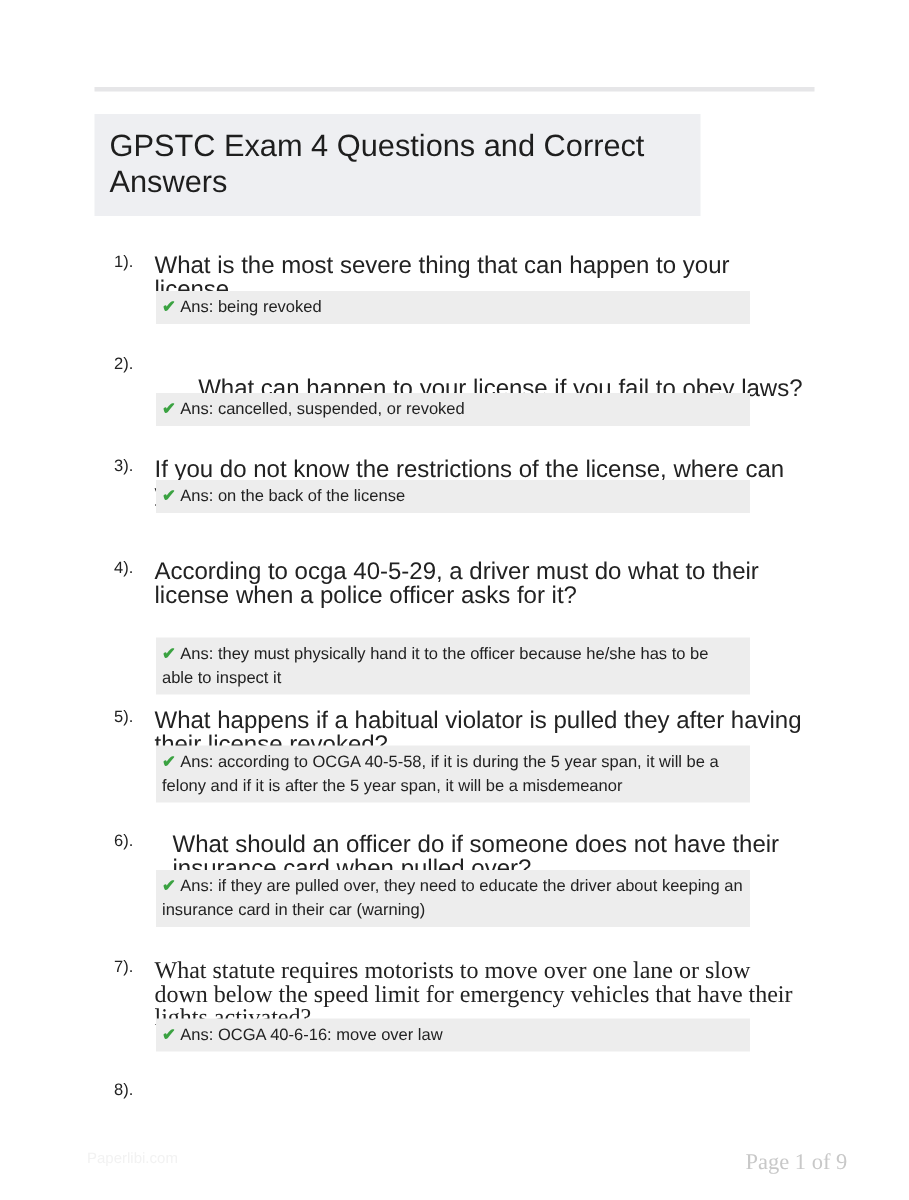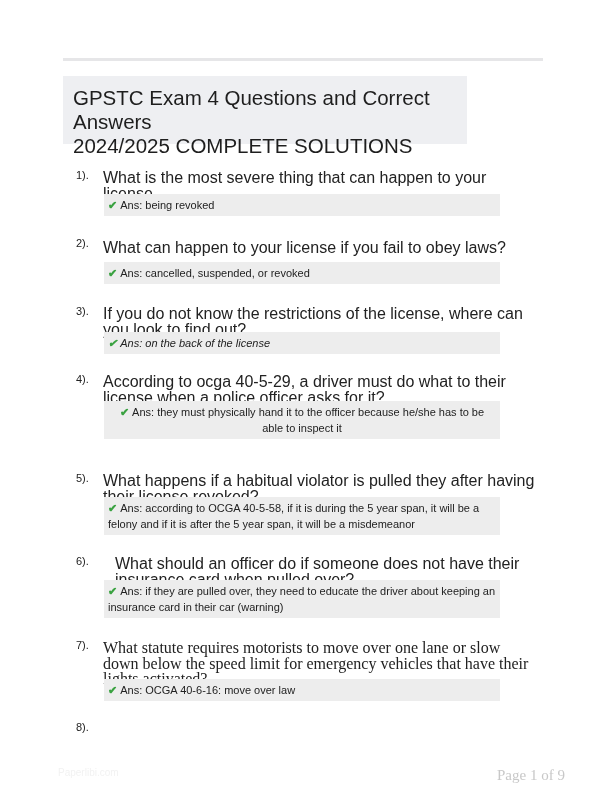--- a/index.html
+++ b/index.html
@@ -17,52 +17,51 @@
   .footer-right { position: absolute; left: 497px; top: 767px; font-size: 15px; color: #c8c8c8; font-family: "Liberation Serif", serif; }
 </style>
 </head>
 <body>
 
 <div class="top-rule"></div>
 
 <div class="title-box">
   <h1 class="title">
     <span>GPSTC Exam 4 Questions and Correct Answers</span><br>
-    <span>2024/2025 COMPLETE SOLUTIONS</span>
   </h1>
 </div>
 
 <div class="qa" style="top:169px;">
   <span class="qnum">1).</span>
   <div class="qtext" style="top:1px;">What is the most severe thing that can happen to your license</div>
   <div class="ans" style="top:25px;">
     <span class="check">✔</span><span>Ans: being revoked</span>
   </div>
 </div>
 
 <div class="qa" style="top:237px;">
   <span class="qnum">2).</span>
-  <div class="qtext" style="top:3px;">What can happen to your license if you fail to obey laws?</div>
+  <div class="qtext" style="top:15px;text-align:right;">What can happen to your license if you fail to obey laws?</div>
   <div class="ans" style="top:25px;">
     <span class="check">✔</span><span>Ans: cancelled, suspended, or revoked</span>
   </div>
 </div>
 
 <div class="qa" style="top:305px;">
   <span class="qnum">3).</span>
   <div class="qtext" style="top:1px;">If you do not know the restrictions of the license, where can you look to find out?</div>
-  <div class="ans" style="top:27px;font-style:italic;">
+  <div class="ans" style="top:15px;">
     <span class="check">✔</span><span>Ans: on the back of the license</span>
   </div>
 </div>
 
 <div class="qa" style="top:373px;">
   <span class="qnum">4).</span>
   <div class="qtext" style="top:1px;">According to ocga 40-5-29, a driver must do what to their license when a police officer asks for it?</div>
-  <div class="ans" style="top:28px;text-align:center;">
+  <div class="ans" style="top:52px;">
     <span class="check">✔</span><span>Ans: they must physically hand it to the officer because he/she has to be able to inspect it</span>
   </div>
 </div>
 
 <div class="qa" style="top:472px;">
   <span class="qnum">5).</span>
   <div class="qtext" style="top:1px;">What happens if a habitual violator is pulled they after having their license revoked?</div>
   <div class="ans" style="top:25px;">
     <span class="check">✔</span><span>Ans: according to OCGA 40-5-58, if it is during the 5 year span, it will be a felony and if it is after the 5 year span, it will be a misdemeanor</span>
   </div>

